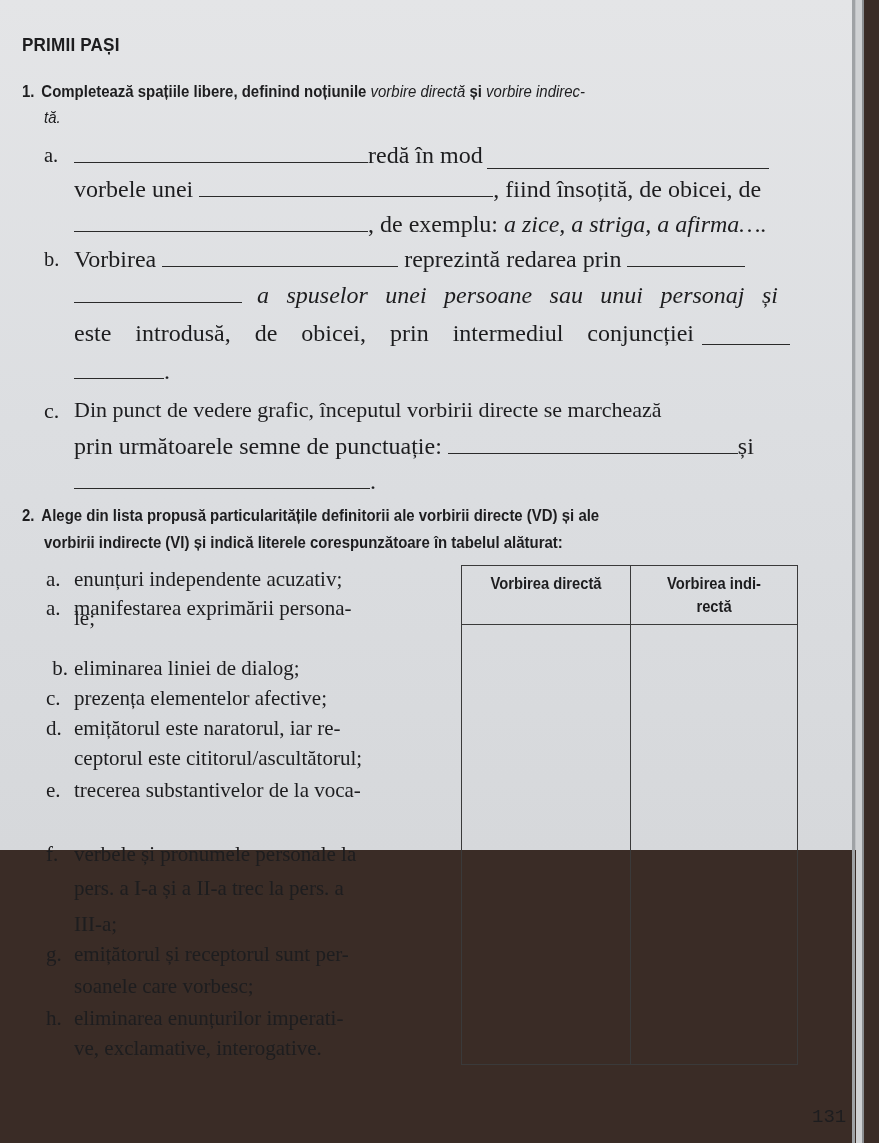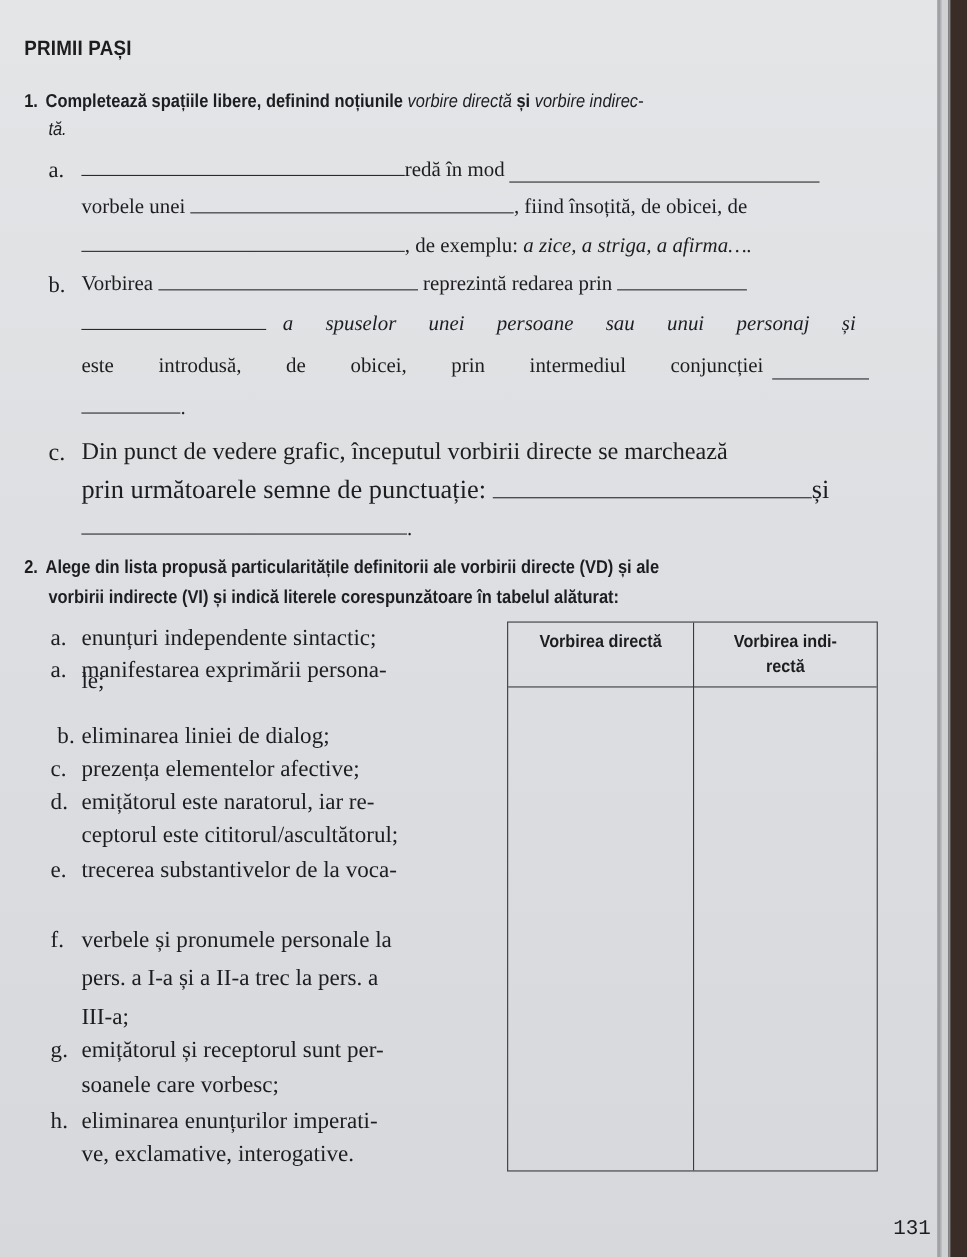--- a/index.html
+++ b/index.html
@@ -5,21 +5,21 @@
     html, body { margin: 0; padding: 0; }
     body {
       width: 879px; height: 1143px; overflow: hidden;
       background: #3a2c26;
       position: relative;
       font-family: "Liberation Serif", "DejaVu Serif", serif;
       color: #1d1d1f;
     }
     .page {
       position: absolute; left: 0; top: 0;
-      width: 856px; height: 1143px;
+      width: 856px; height: 850px;
       background: linear-gradient(180deg, #e4e5e7 0%, #dcdee1 50%, #d6d8db 100%);
       box-shadow: inset -2px 0 0 #bfc1c4;
     }
     .edge1 { position:absolute; left:852px; top:0; width:3px; height:1143px; background:#9fa2a5; }
     .edge2 { position:absolute; left:856px; top:0; width:6px; height:1143px; background:#cfd1d3; }
     .edge3 { position:absolute; left:862px; top:0; width:2px; height:1143px; background:#8c8f92; }
     .sans { font-family: "Liberation Sans", "DejaVu Sans", sans-serif; }
     .title {
       position: absolute; left: 22px; top: 34px;
       font-size: 19px; font-weight: bold; letter-spacing: 0.2px;
@@ -27,21 +27,21 @@
     }
     .task {
       position: absolute; left: 22px;
       font-size: 17px; font-weight: bold; line-height: 27px;
       transform: scaleX(0.88); transform-origin: left;
       white-space: nowrap;
     }
     .task .num { display:inline-block; width: 22px; }
     .task i { font-weight: normal; font-style: italic; }
     .line {
-      position: absolute; left: 74px; font-size: 19px; line-height: 26px;
+      position: absolute; left: 74px; font-size: 24px; line-height: 26px;
       white-space: nowrap;
     }
     .lbl { position: absolute; left: 44px; font-size: 20.5px; line-height: 26px; }
     .blank { display: inline-block; border-bottom: 1.4px solid #2a2a2a; height: 16px; vertical-align: baseline; }
     .item { position: absolute; left: 46px; font-size: 21px; line-height: 28px; white-space: nowrap; }
     .item .ltr { display:inline-block; width: 28px; }
     .cont { position: absolute; left: 74px; font-size: 21px; line-height: 28px; white-space: nowrap; }
     .table {
       position: absolute; left: 461px; top: 565px; width: 337px; height: 500px;
       border: 1.3px solid #3a3a3a; box-sizing: border-box;
@@ -107,21 +107,21 @@
   </div>
   <div class="line" style="top:468px;">
     <span class="blank" style="width:296px;"></span><span>.</span>
   </div>
 
   <div class="task sans" style="top:502px;">
     <span class="num">2.</span><span>Alege din lista propusă particularitățile definitorii ale vorbirii directe (VD) și ale</span>
   </div>
   <div class="task sans" style="top:529px; left:44px;">vorbirii indirecte (VI) și indică literele corespunzătoare în tabelul alăturat:</div>
 
-  <div class="item" style="top:565px;"><span class="ltr">a.</span><span>enunțuri independente sintactic;</span></div>
+  <div class="item" style="top:565px;"><span class="ltr">a.</span><span>enunțuri independente acuzativ;</span></div>
 
   <div class="item" style="top:594px;"><span class="ltr">a.</span><span>manifestarea exprimării persona-</span></div>
   <div class="cont" style="top:604px;">le;</div>
 
   <div class="item" style="top:654px;text-align:center;"><span class="ltr">b.</span><span>eliminarea liniei de dialog;</span></div>
 
   <div class="item" style="top:684px;"><span class="ltr">c.</span><span>prezența elementelor afective;</span></div>
 
   <div class="item" style="top:714px;"><span class="ltr">d.</span><span>emițătorul este naratorul, iar re-</span></div>
   <div class="cont" style="top:744px;">ceptorul este cititorul/ascultătorul;</div>

